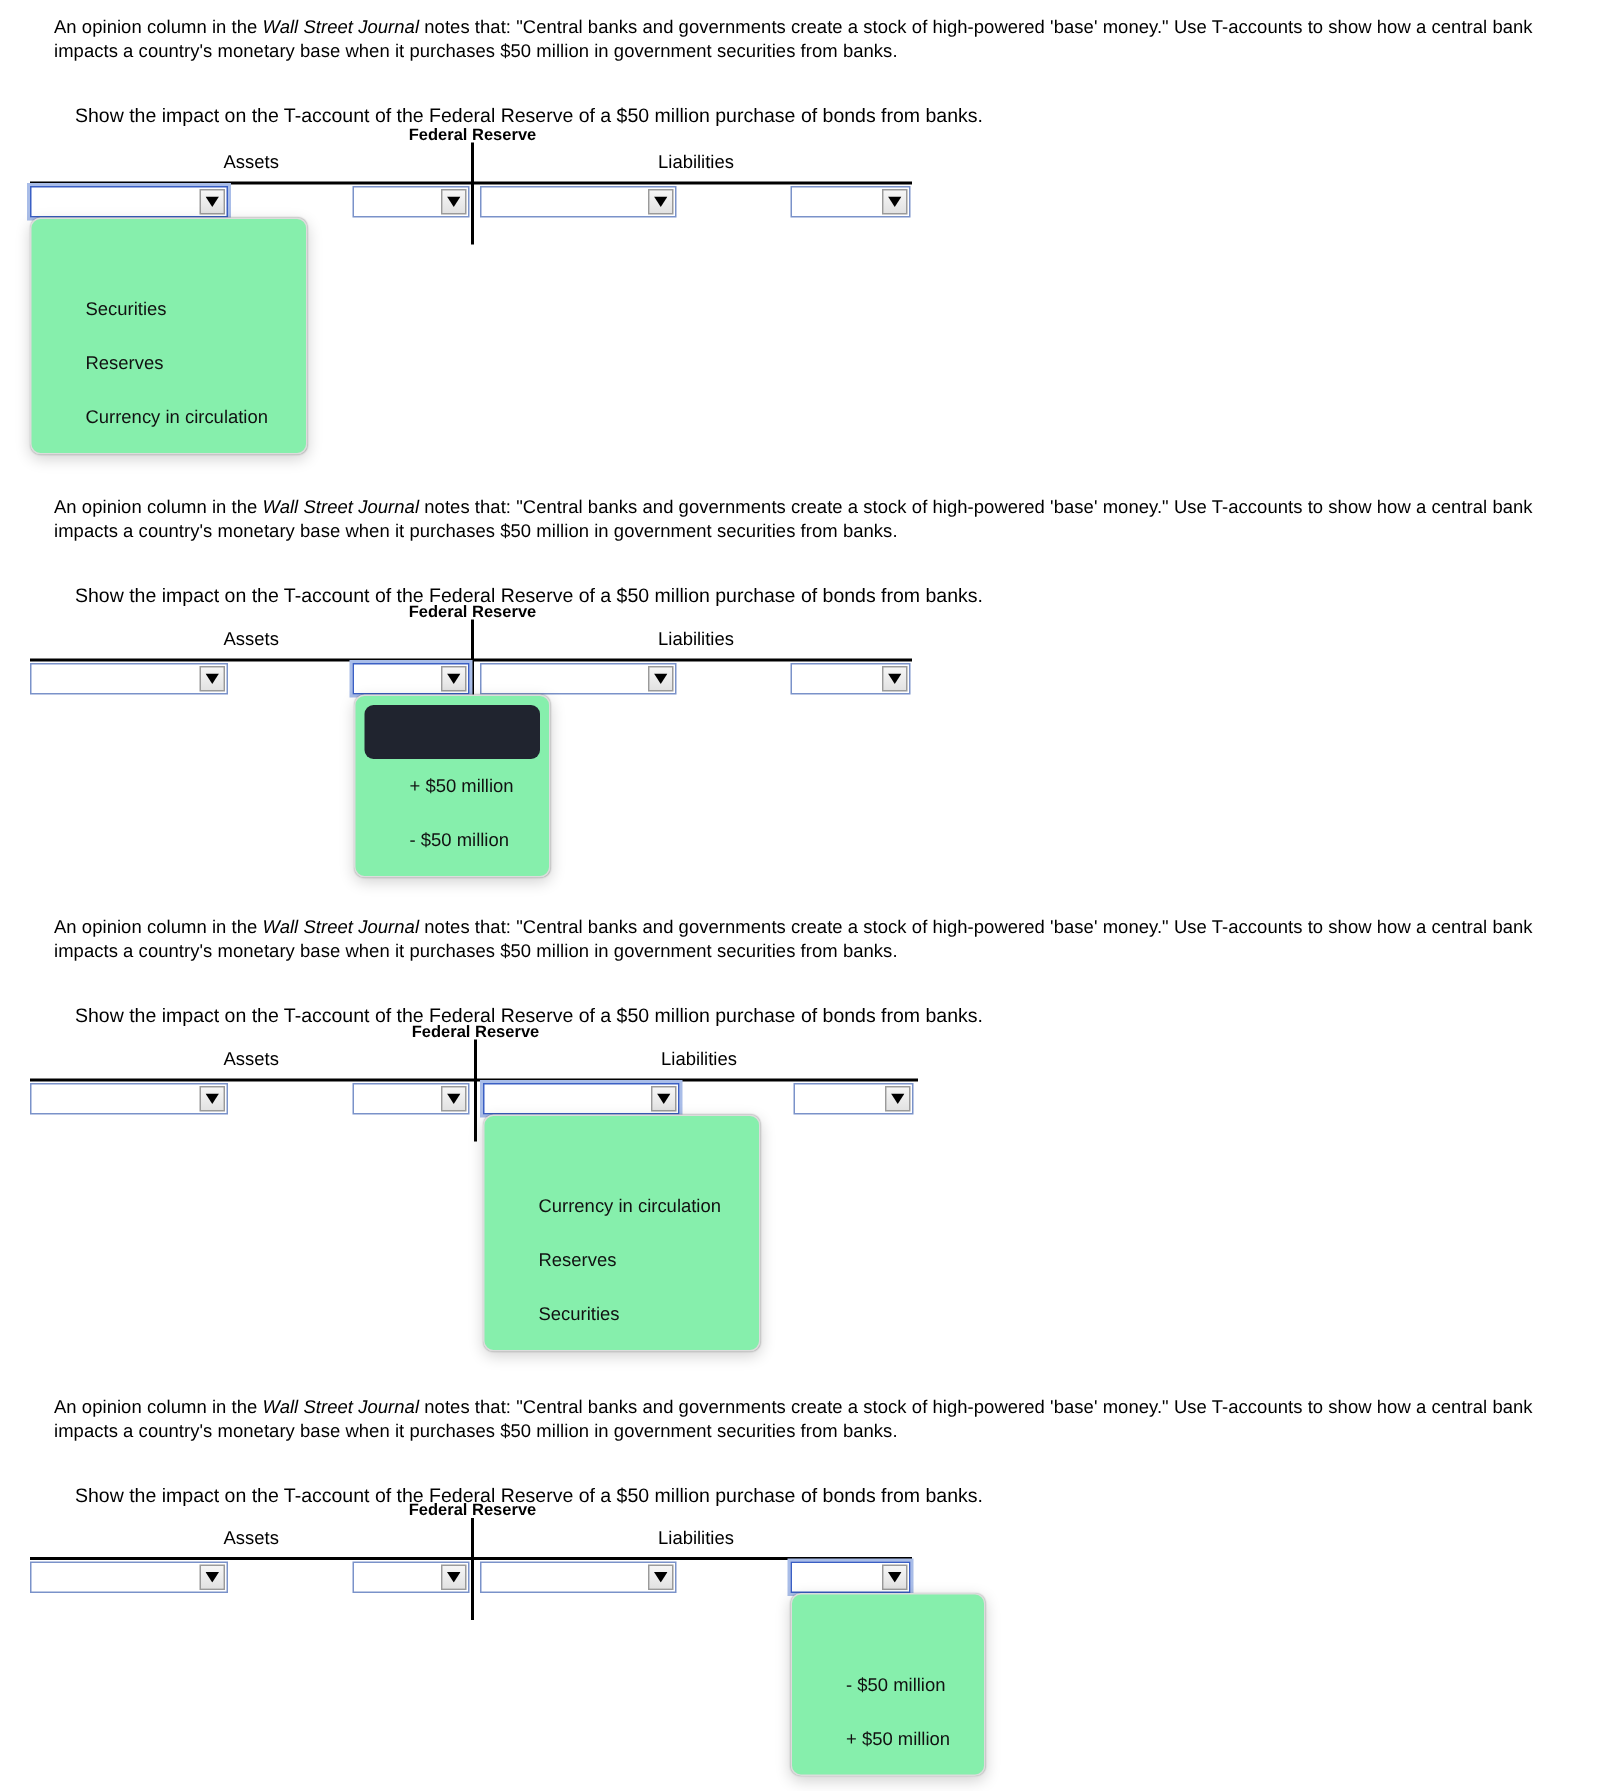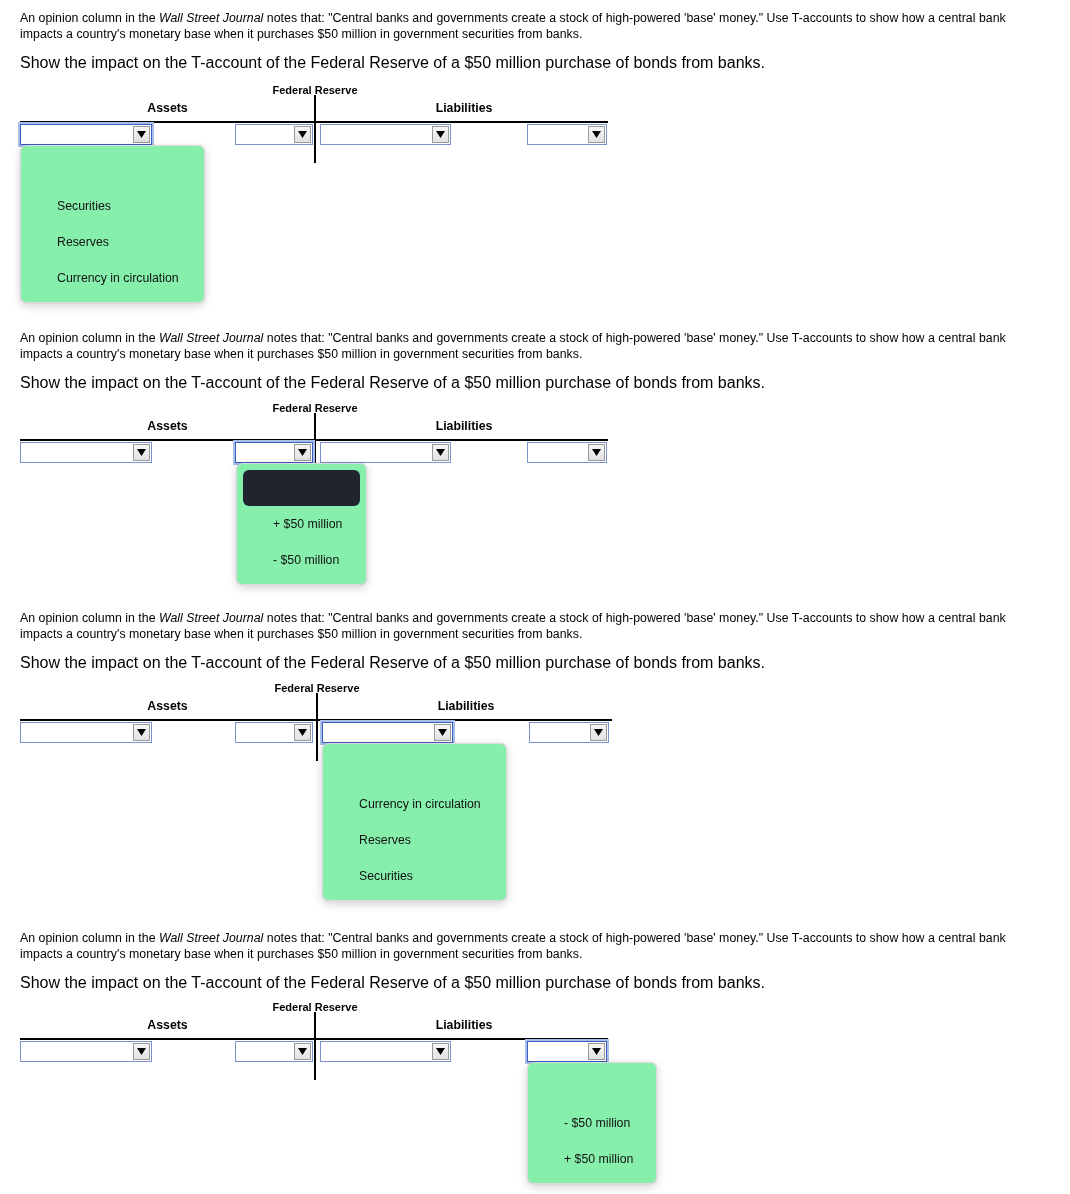--- a/index.html
+++ b/index.html
@@ -16,35 +16,35 @@
 
   .page {
     position: relative;
     width: 1070px;
     height: 1194px;
   }
 
   
   .qblock {
     position: absolute;
-    left: 20px;
+    left: 36px;
   }
   .q-para {
     font-size: 12.3px;
     line-height: 16px;
     color: #000;
     width: 1012px;
     margin: 0;
     letter-spacing: 0.003em;
   }
   .q-para.narrow { width: 1006px; }
   .q-sub {
-    font-size: 16px;
+    font-size: 13px;
     line-height: 16px;
-    margin: 0;
+    margin: 14px;
     padding-top: 13px;
     white-space: nowrap;
   }
   .ital { font-style: italic; }
 
   
   .taccount {
     position: absolute;
     left: 0;
     width: 1070px;
@@ -58,21 +58,21 @@
     text-align: center;
     font-size: 11px;
     font-weight: bold;
     line-height: 14px;
   }
   .tc-assets-label,
   .tc-liab-label {
     position: absolute;
     top: 18px;
     font-size: 12.3px;
-    font-weight: bold;
+    font-weight: normal;
     line-height: 14px;
     text-align: center;
   }
   .tc-assets-label { left: 20px; width: 295px; }
   .tc-liab-label  { left: 320px; width: 288px; }
 
   .tc-hline {
     position: absolute;
     top: 38px;
     left: 20px;

